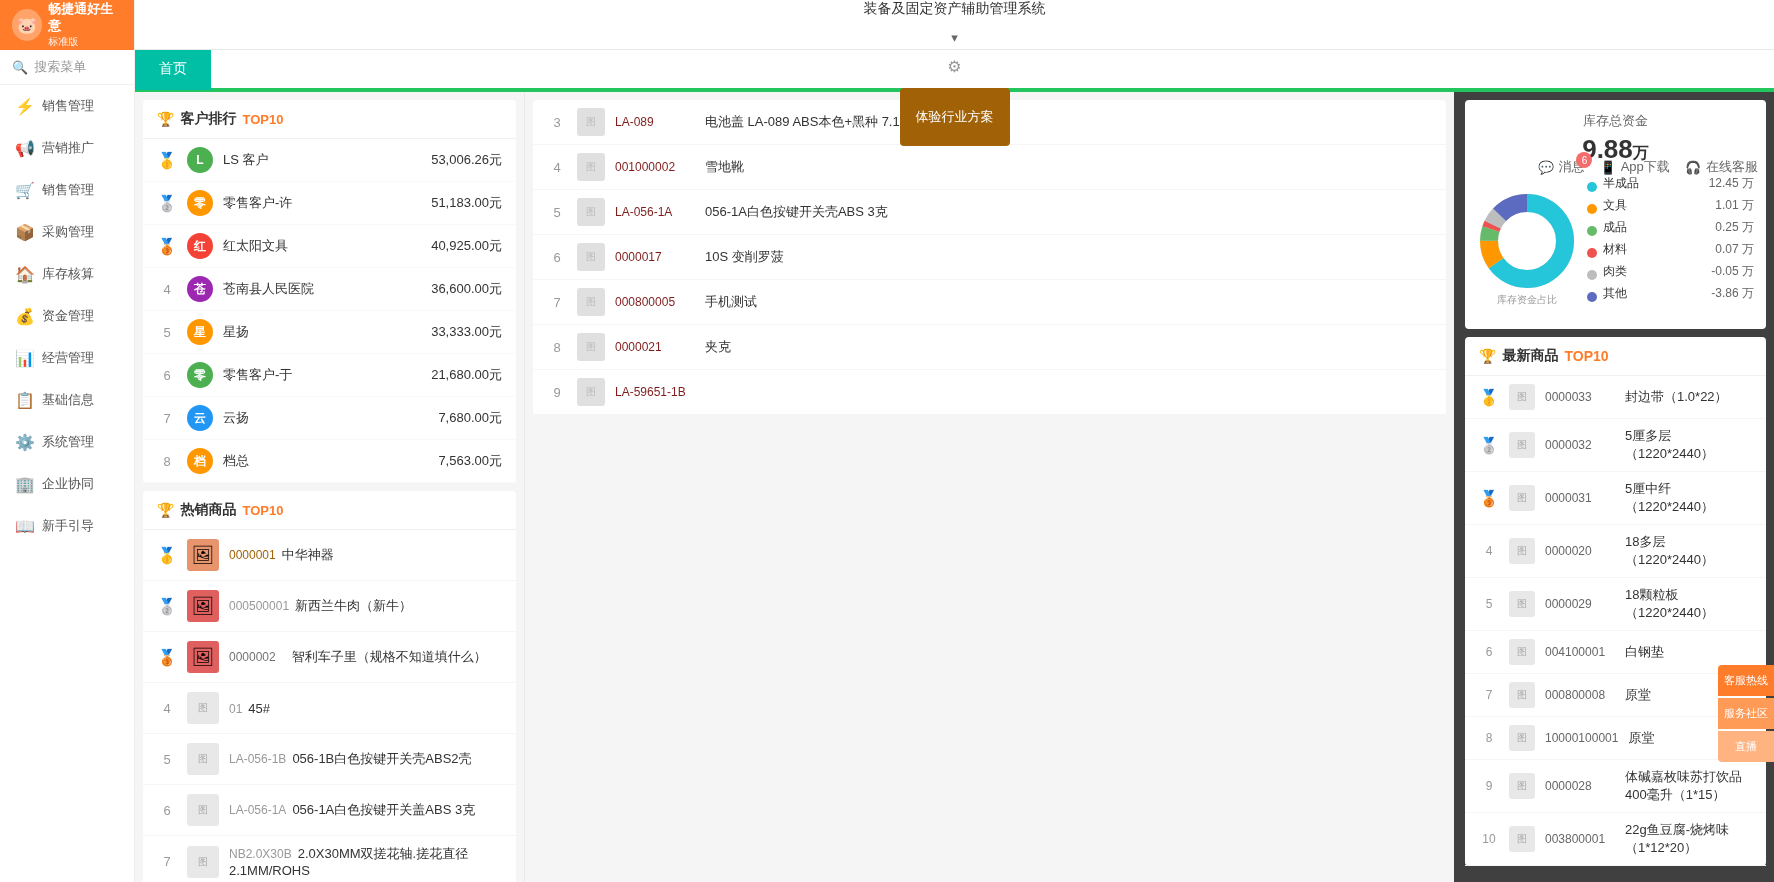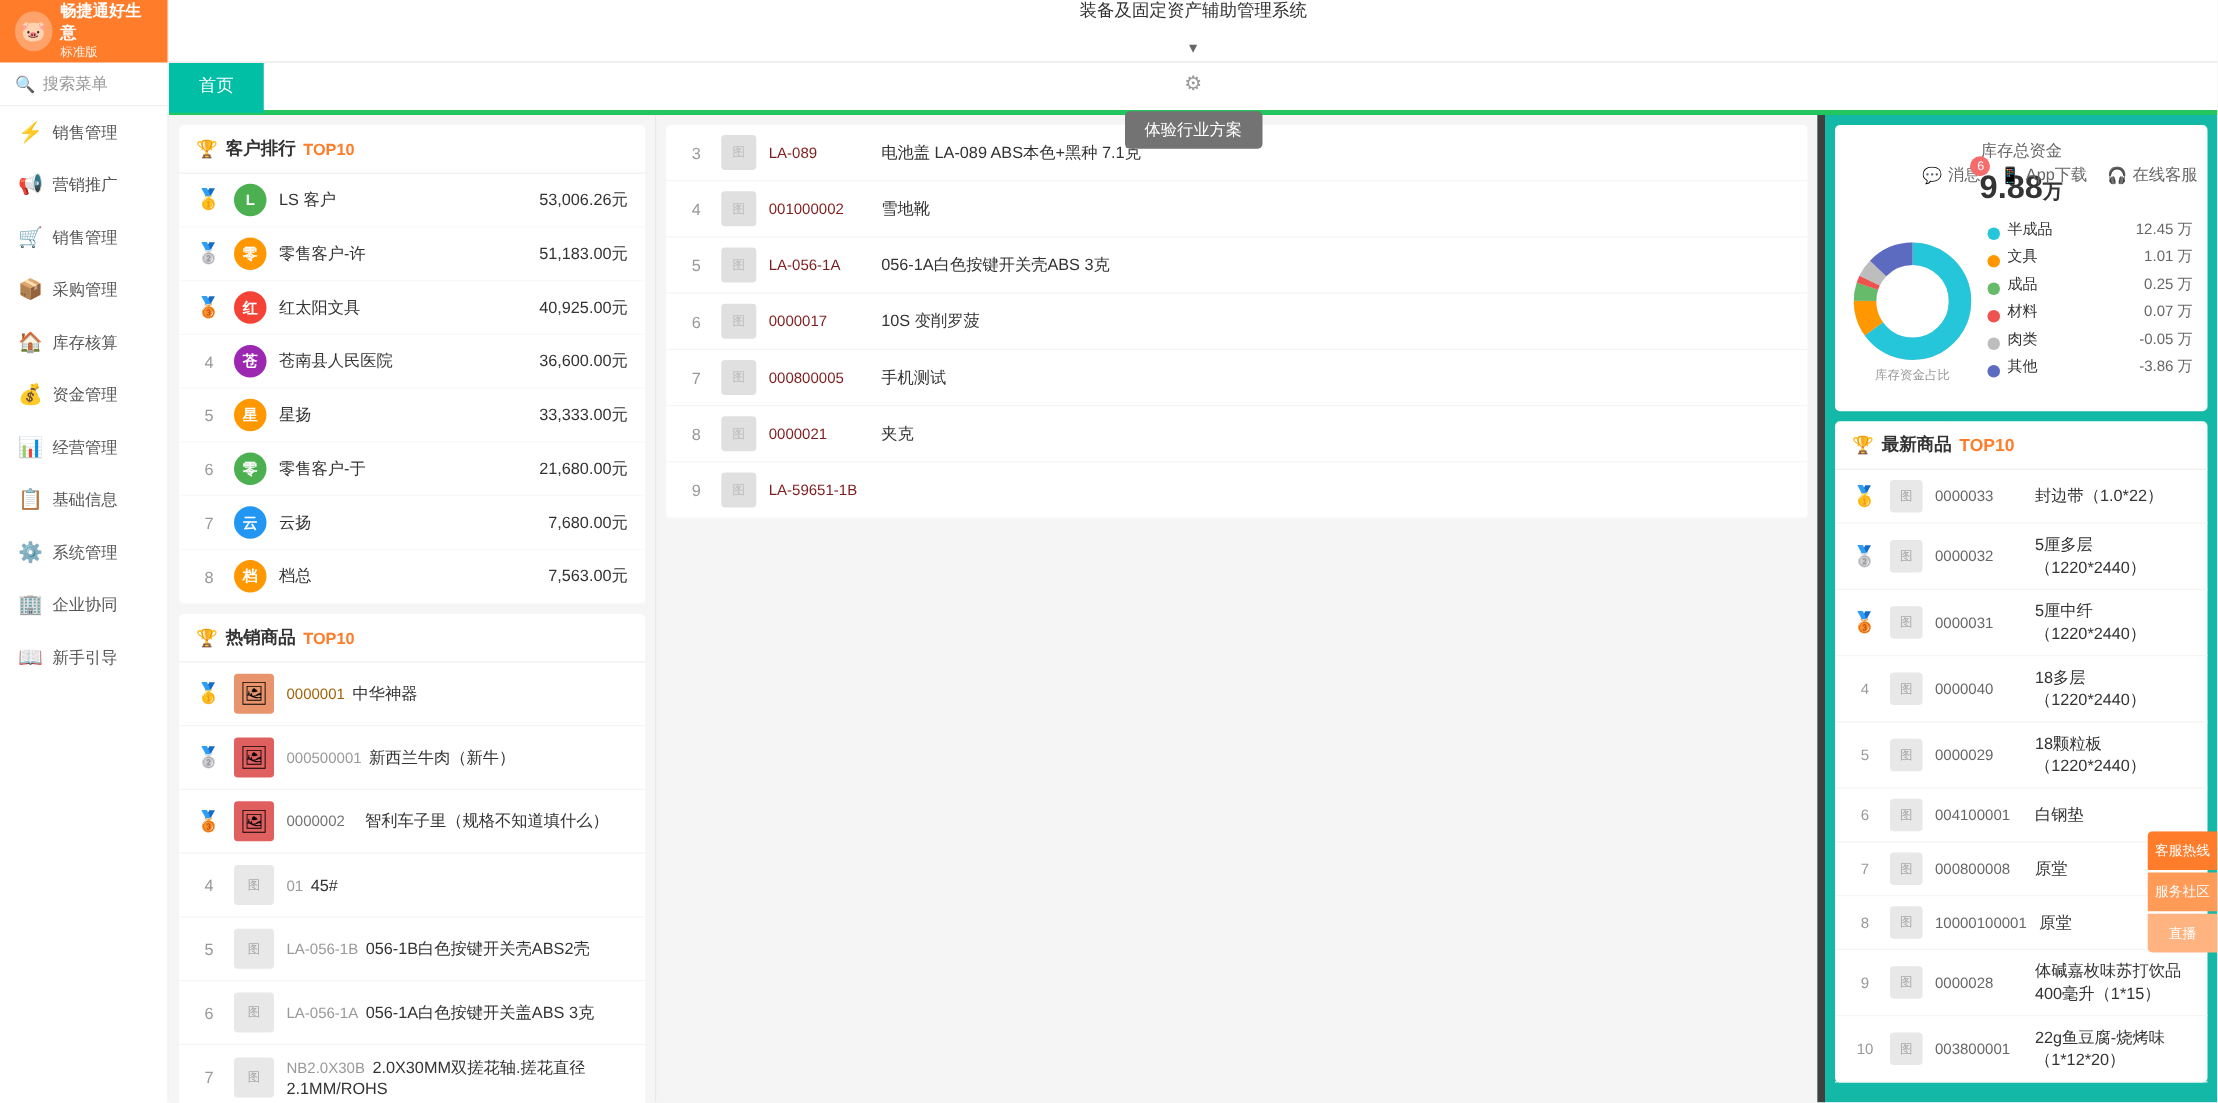--- a/index.html
+++ b/index.html
@@ -32,21 +32,21 @@
     
     .header {
       position: fixed; left: 135px; top: 0; right: 0; height: 50px;
       background: #fff; border-bottom: 1px solid #e8e8e8;
       display: flex; align-items: center; padding: 0 16px; gap: 12px; z-index: 100; flex-direction: column;
     }
     .header-title { font-size: 14px; color: #333; }
     .header-dropdown { display: flex; align-items: center; gap: 4px; cursor: pointer; color: #666; }
     .header-gear { color: #999; cursor: pointer; font-size: 16px; }
     .header-btn {
-      background: #737373; color: #fff; border: none; padding: 6px 16px;
+      background: #a16207; color: #fff; border: none; padding: 20px 16px;
       border-radius: 4px; cursor: pointer; font-size: 13px; text-align: right;
     }
     .header-right { margin-left: auto; display: flex; align-items: center; gap: 16px; color: #666; font-size: 13px; }
     .header-badge { position: relative; display: inline-flex; align-items: center; gap: 4px; cursor: pointer; }
     .badge-dot { background: #f56c6c; color: #fff; border-radius: 50%; width: 16px; height: 16px; font-size: 10px; display: flex; align-items: center; justify-content: center; position: absolute; top: -6px; right: -8px; }
 
     
     .main-content {
       position: fixed; left: 135px; top: 50px; right: 0; bottom: 0;
       overflow: hidden; display: flex; flex-direction: column;
@@ -119,22 +119,22 @@
     .prod-rank { width: 20px; text-align: center; color: #999; }
     .prod-icon {
       width: 28px; height: 28px; background: #e0e0e0; border-radius: 3px;
       display: flex; align-items: center; justify-content: center; flex-shrink: 0;
     }
     .prod-code { color: #7f1d1d; font-size: 12px; min-width: 80px; }
     .prod-name { flex: 1; color: #333; font-size: 13px; }
 
     
     .right-panel {
-      width: 320px; background: #14b8a6; overflow-y: auto;
-      border-left: 6px solid #404040;
+      width: 320px; background: #404040; overflow-y: auto;
+      border-left: 3px solid #404040;
     }
     .inv-card { background: #fff; margin: 8px; border-radius: 4px; padding: 12px; }
     .inv-title { text-align: center; font-size: 13px; color: #666; margin-bottom: 4px; }
     .inv-amount { text-align: center; font-size: 13px; }
     .inv-amount span { font-size: 26px; font-weight: bold; color: #333; }
     .inv-amount .unit { font-size: 16px; }
 
     
     .chart-area { display: flex; align-items: center; padding: 10px 0; gap: 10px; }
     .donut-container { position: relative; width: 100px; height: 100px; flex-shrink: 0; }
@@ -535,21 +535,21 @@
       <span style="font-size:10px;color:#aaa;">图</span>
     </div>
     <div class="new-code">0000031</div>
     <div class="new-name">5厘中纤（1220*2440）</div>
   </div>
             <div class="new-item">
     <div class="new-rank"><span style="color:#999;">4</span></div>
     <div class="new-icon">
       <span style="font-size:10px;color:#aaa;">图</span>
     </div>
-    <div class="new-code">0000040</div>
+    <div class="new-code">0000020</div>
     <div class="new-name">18多层（1220*2440）</div>
   </div>
             <div class="new-item">
     <div class="new-rank"><span style="color:#999;">5</span></div>
     <div class="new-icon">
       <span style="font-size:10px;color:#aaa;">图</span>
     </div>
     <div class="new-code">0000029</div>
     <div class="new-name">18颗粒板（1220*2440）</div>
   </div>

